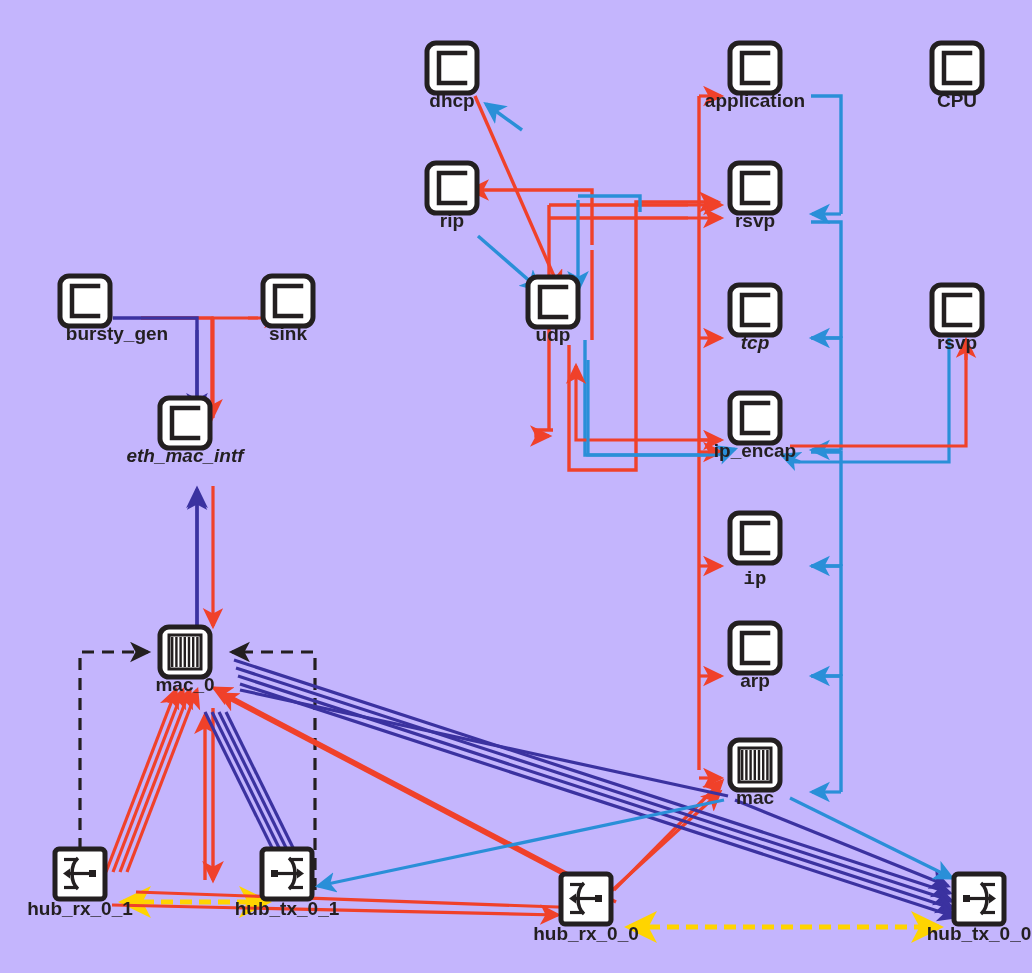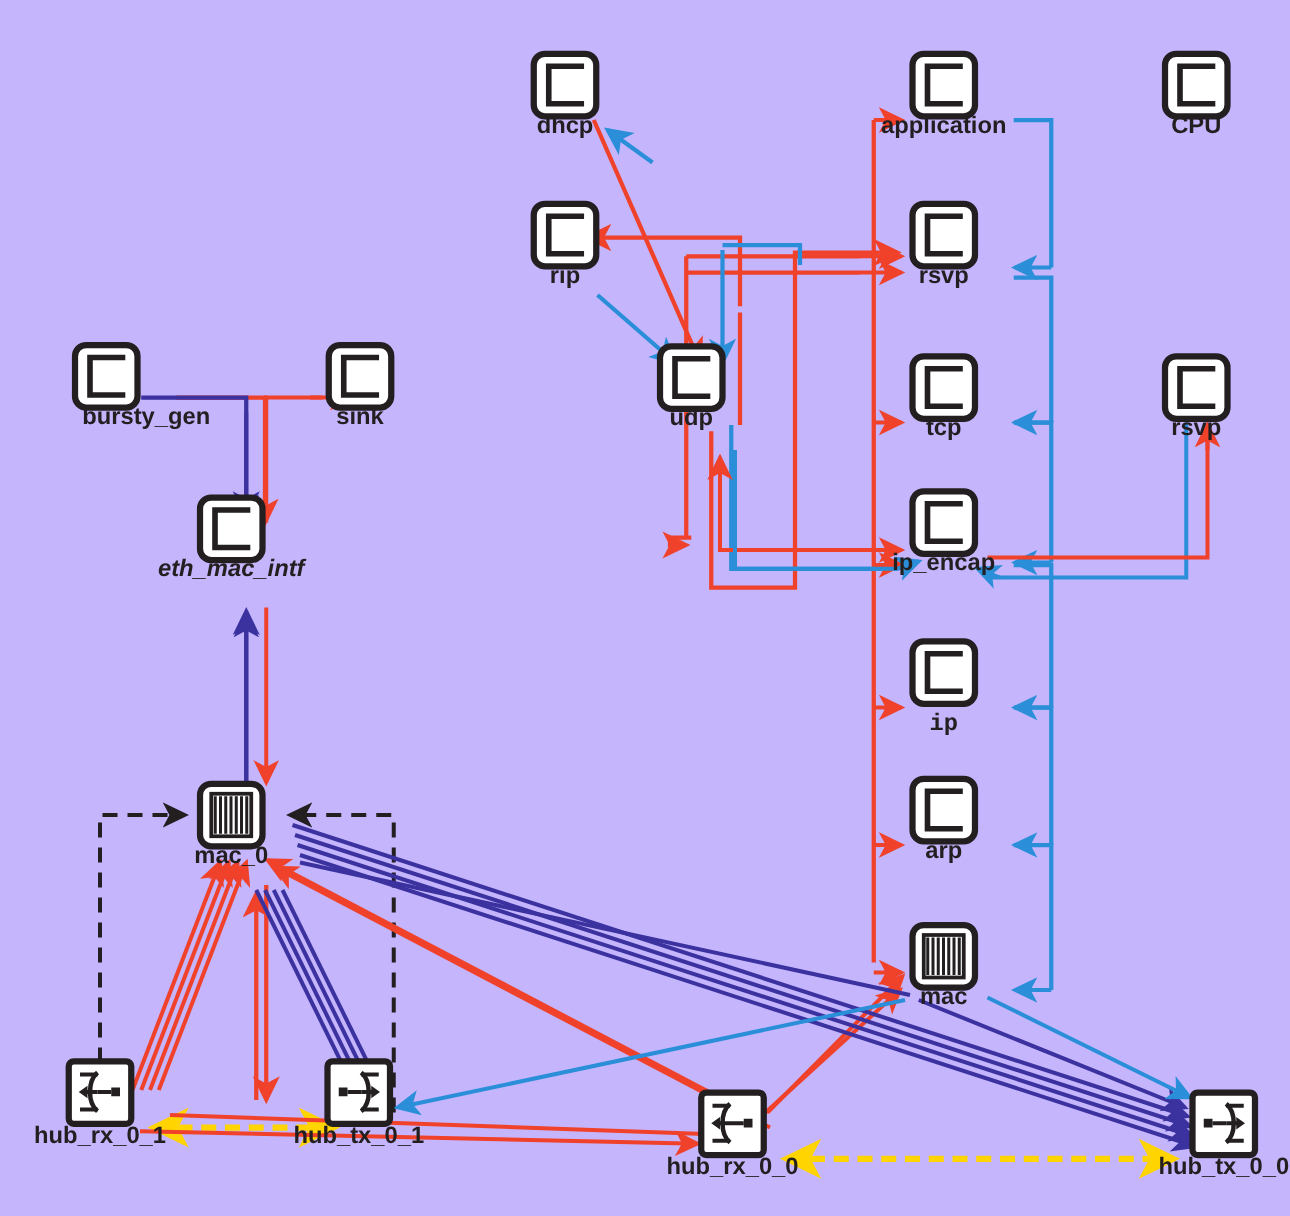--- a/index.html
+++ b/index.html
@@ -237,21 +237,21 @@
     <path d="M41,13 L15,13 L15,43 L41,43" fill="none" stroke="#231f20" stroke-width="4.5" stroke-linecap="square"></path>
   </svg></div>
       </div>
       <div class="nlabel" style="left: 755px; top: 210px;">rsvp</div>
       <div class="node" style="left: 727px; top: 282px; width: 56px; height: 56px;">
         <div class="nglyph"><svg width="56" height="56" viewBox="0 0 56 56">
     <rect x="3" y="3" width="50" height="50" rx="9" ry="9" fill="#fff" stroke="#231f20" stroke-width="5"></rect>
     <path d="M41,13 L15,13 L15,43 L41,43" fill="none" stroke="#231f20" stroke-width="4.5" stroke-linecap="square"></path>
   </svg></div>
       </div>
-      <div class="nlabel" style="left: 755px; top: 332px;">tcp</div>
+      <div class="nlabel" style="left: 755px; top: 332px; font-style: italic;">tcp</div>
       <div class="node" style="left: 727px; top: 390px; width: 56px; height: 56px;">
         <div class="nglyph"><svg width="56" height="56" viewBox="0 0 56 56">
     <rect x="3" y="3" width="50" height="50" rx="9" ry="9" fill="#fff" stroke="#231f20" stroke-width="5"></rect>
     <path d="M41,13 L15,13 L15,43 L41,43" fill="none" stroke="#231f20" stroke-width="4.5" stroke-linecap="square"></path>
   </svg></div>
       </div>
       <div class="nlabel" style="left: 755px; top: 440px;">ip_encap</div>
       <div class="node" style="left: 727px; top: 510px; width: 56px; height: 56px;">
         <div class="nglyph"><svg width="56" height="56" viewBox="0 0 56 56">
     <rect x="3" y="3" width="50" height="50" rx="9" ry="9" fill="#fff" stroke="#231f20" stroke-width="5"></rect>

